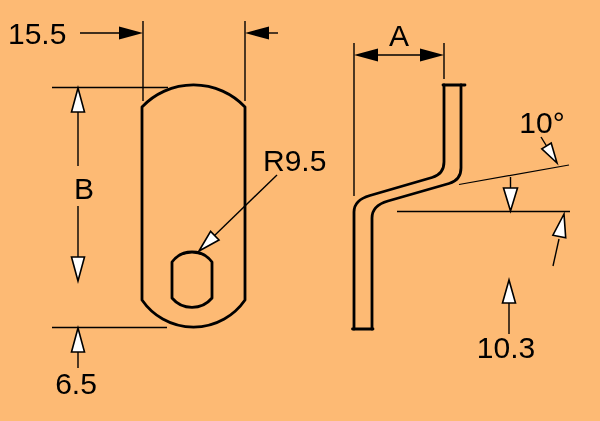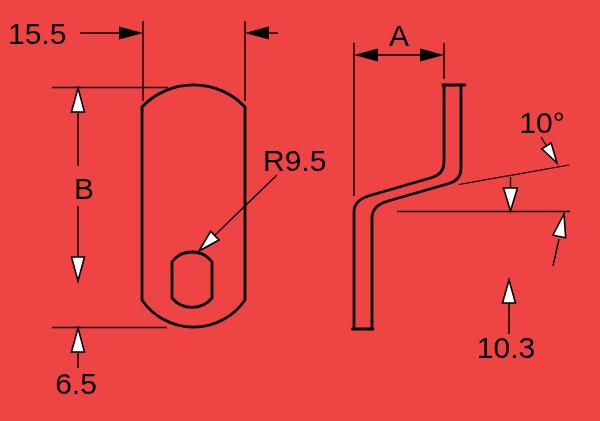--- a/index.html
+++ b/index.html
@@ -1,16 +1,16 @@
 <!DOCTYPE html>
 <html><head>
 <meta charset="utf-8">
 <style>
   html,body{margin:0;padding:0;background:#ffffff;}
-  .stage{position:relative;width:600px;height:421px;background:#ef4444;overflow:hidden;}
+  .stage{position:relative;width:600px;height:421px;background:#fdba74;overflow:hidden;}
   svg{display:block;}
   text{font-family:"Liberation Sans","DejaVu Sans",sans-serif;font-size:30px;fill:#000000;}
   .outline{stroke:#000000;stroke-width:2.8;fill:none;stroke-linecap:round;stroke-linejoin:round;}
   .thin{stroke:#000000;stroke-width:1.4;fill:none;}
   .hair{stroke:#000000;stroke-width:1.2;fill:none;}
   .arrow-fill{fill:#000000;stroke:none;}
   .arrow-hollow{fill:#ffffff;stroke:#000000;stroke-width:1.6;stroke-linejoin:miter;}
 </style>
 </head>
 <body>

